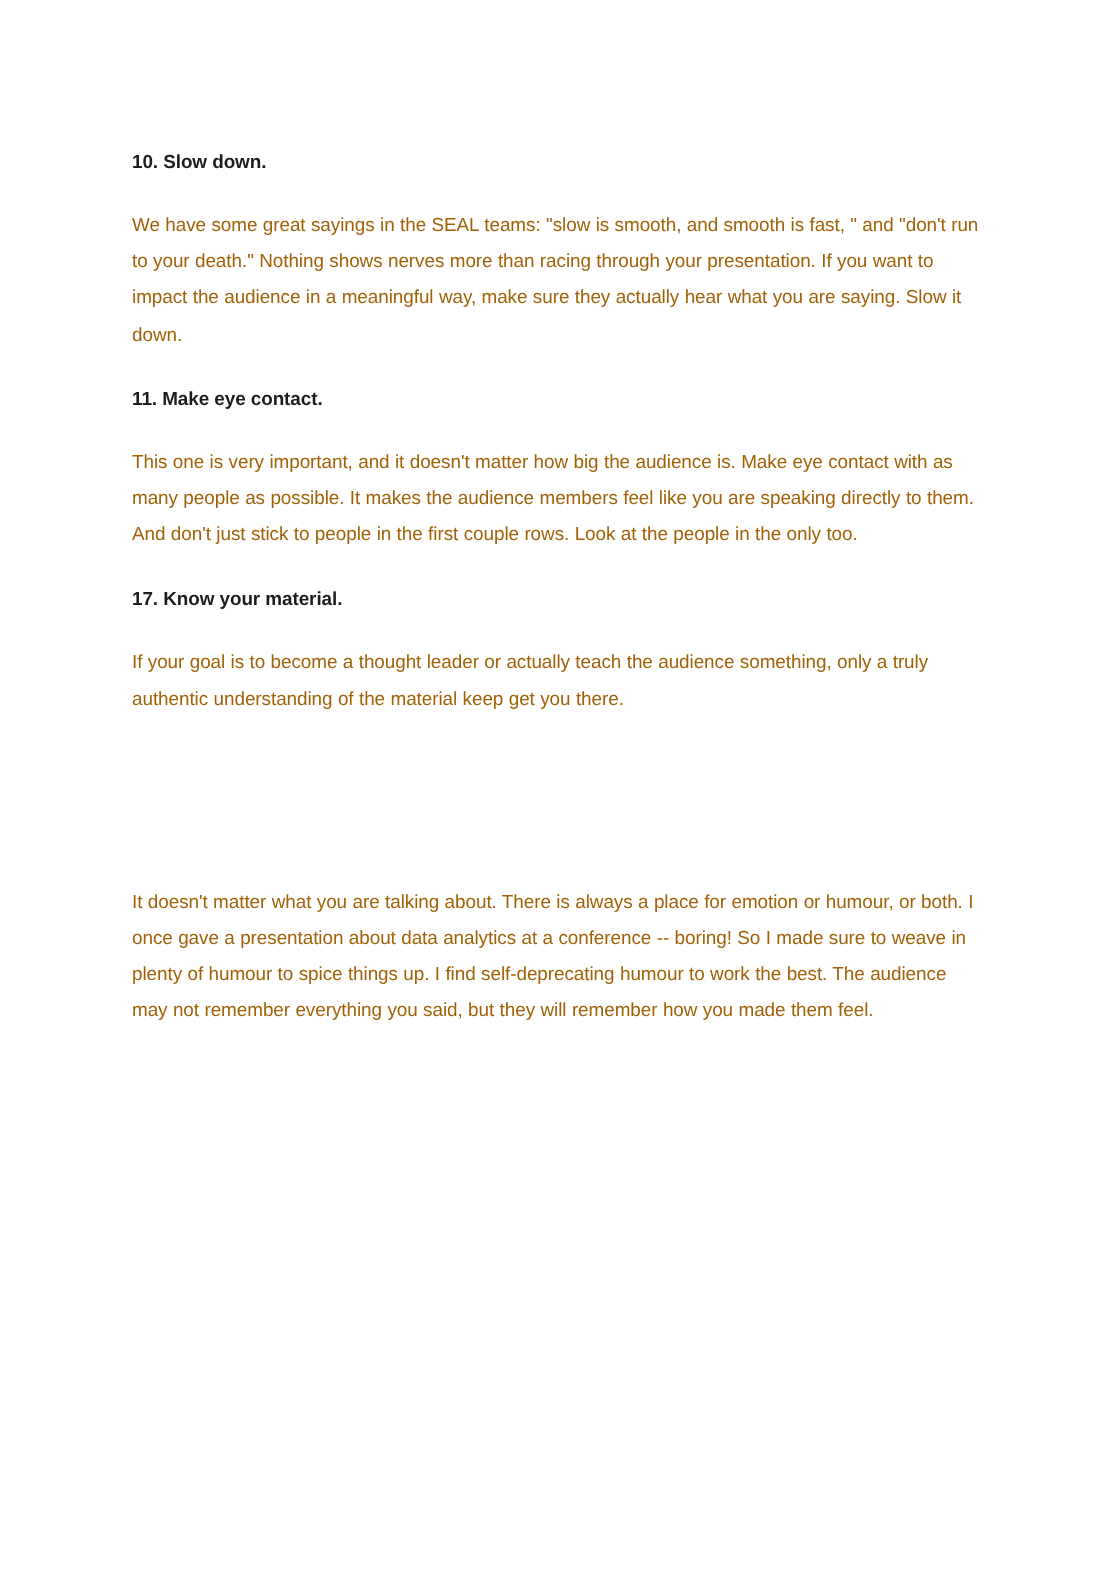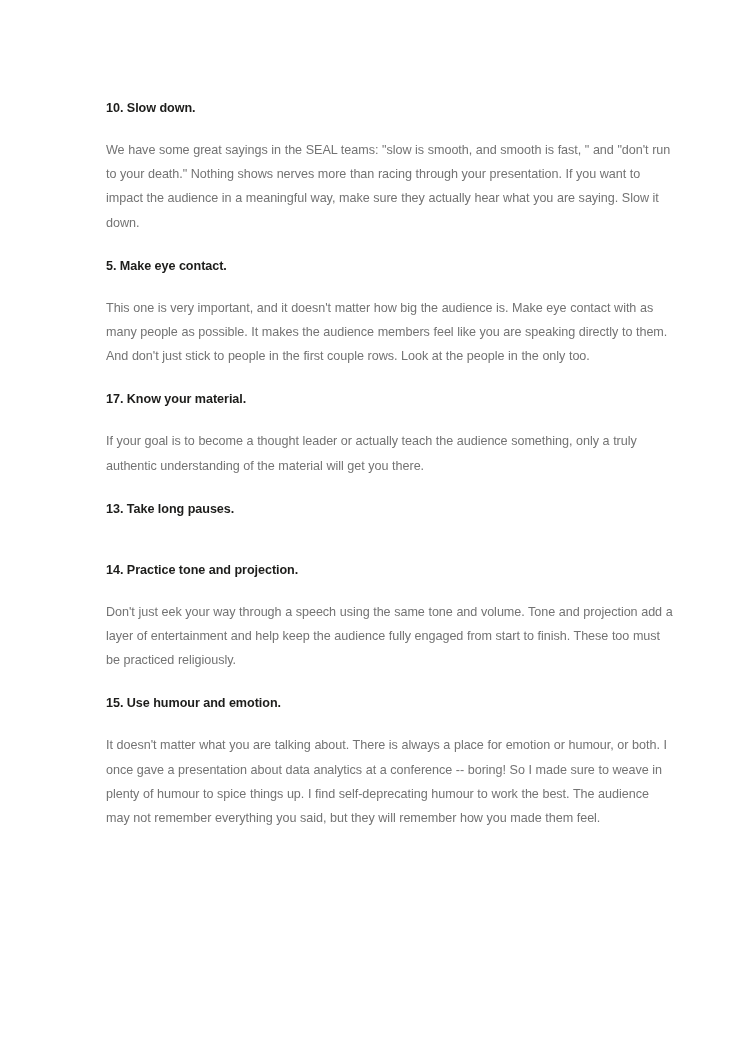--- a/index.html
+++ b/index.html
@@ -22,41 +22,40 @@
     height: 1052px;
     background: #ffffff;
     box-sizing: border-box;
   }
 
   .content {
     position: absolute;
     left: 88px;
     top: 96px;
     width: 568px;
-    margin-left: 18px;
   }
 
   .section {
     margin: 0;
   }
 
   .heading {
     font-size: 12.6px;
     font-weight: bold;
     color: #1d1d1b;
     line-height: 24px;
     letter-spacing: -0.05px;
     margin: 0;
     padding: 0;
   }
 
   .body-text {
     font-size: 12.6px;
     font-weight: normal;
-    color: #737373;
+    color: #a16207;
     line-height: 24.2px;
     letter-spacing: -0.04px;
     margin: 0;
     padding: 0;
     text-align: left;
     word-spacing: 0.15px;
   }
 
   
   .gap-heading-to-body { height: 18px; }
@@ -70,50 +69,46 @@
 
     <div class="section">
       <p class="heading">10. Slow down.</p>
       <div class="gap-heading-to-body"></div>
       <p class="body-text">We have some great sayings in the SEAL teams: "slow is smooth, and smooth is fast, " and "don't run to your death." Nothing shows nerves more than racing through your presentation. If you want to impact the audience in a meaningful way, make sure they actually hear what you are saying. Slow it down.</p>
     </div>
 
     <div class="gap-body-to-heading"></div>
 
     <div class="section">
-      <p class="heading">5. Make eye contact.</p>
+      <p class="heading">11. Make eye contact.</p>
       <div class="gap-heading-to-body"></div>
       <p class="body-text">This one is very important, and it doesn't matter how big the audience is. Make eye contact with as many people as possible. It makes the audience members feel like you are speaking directly to them. And don't just stick to people in the first couple rows. Look at the people in the only too.</p>
     </div>
 
     <div class="gap-body-to-heading"></div>
 
     <div class="section">
       <p class="heading">17. Know your material.</p>
       <div class="gap-heading-to-body"></div>
-      <p class="body-text">If your goal is to become a thought leader or actually teach the audience something, only a truly authentic understanding of the material will get you there.</p>
+      <p class="body-text">If your goal is to become a thought leader or actually teach the audience something, only a truly authentic understanding of the material keep get you there.</p>
     </div>
 
     <div class="gap-body-to-heading"></div>
 
     <div class="section">
-      <p class="heading">13. Take long pauses.</p>
       <div class="gap-heading-to-body"></div>
     </div>
 
     <div class="gap-body-to-heading"></div>
 
     <div class="section">
-      <p class="heading">14. Practice tone and projection.</p>
       <div class="gap-heading-to-body"></div>
-      <p class="body-text">Don't just eek your way through a speech using the same tone and volume. Tone and projection add a layer of entertainment and help keep the audience fully engaged from start to finish. These too must be practiced religiously.</p>
     </div>
 
     <div class="gap-body-to-heading"></div>
 
     <div class="section">
-      <p class="heading">15. Use humour and emotion.</p>
       <div class="gap-heading-to-body"></div>
       <p class="body-text">It doesn't matter what you are talking about. There is always a place for emotion or humour, or both. I once gave a presentation about data analytics at a conference -- boring! So I made sure to weave in plenty of humour to spice things up. I find self-deprecating humour to work the best. The audience may not remember everything you said, but they will remember how you made them feel.</p>
     </div>
 
   </div>
 </div>
 
 </body></html>

